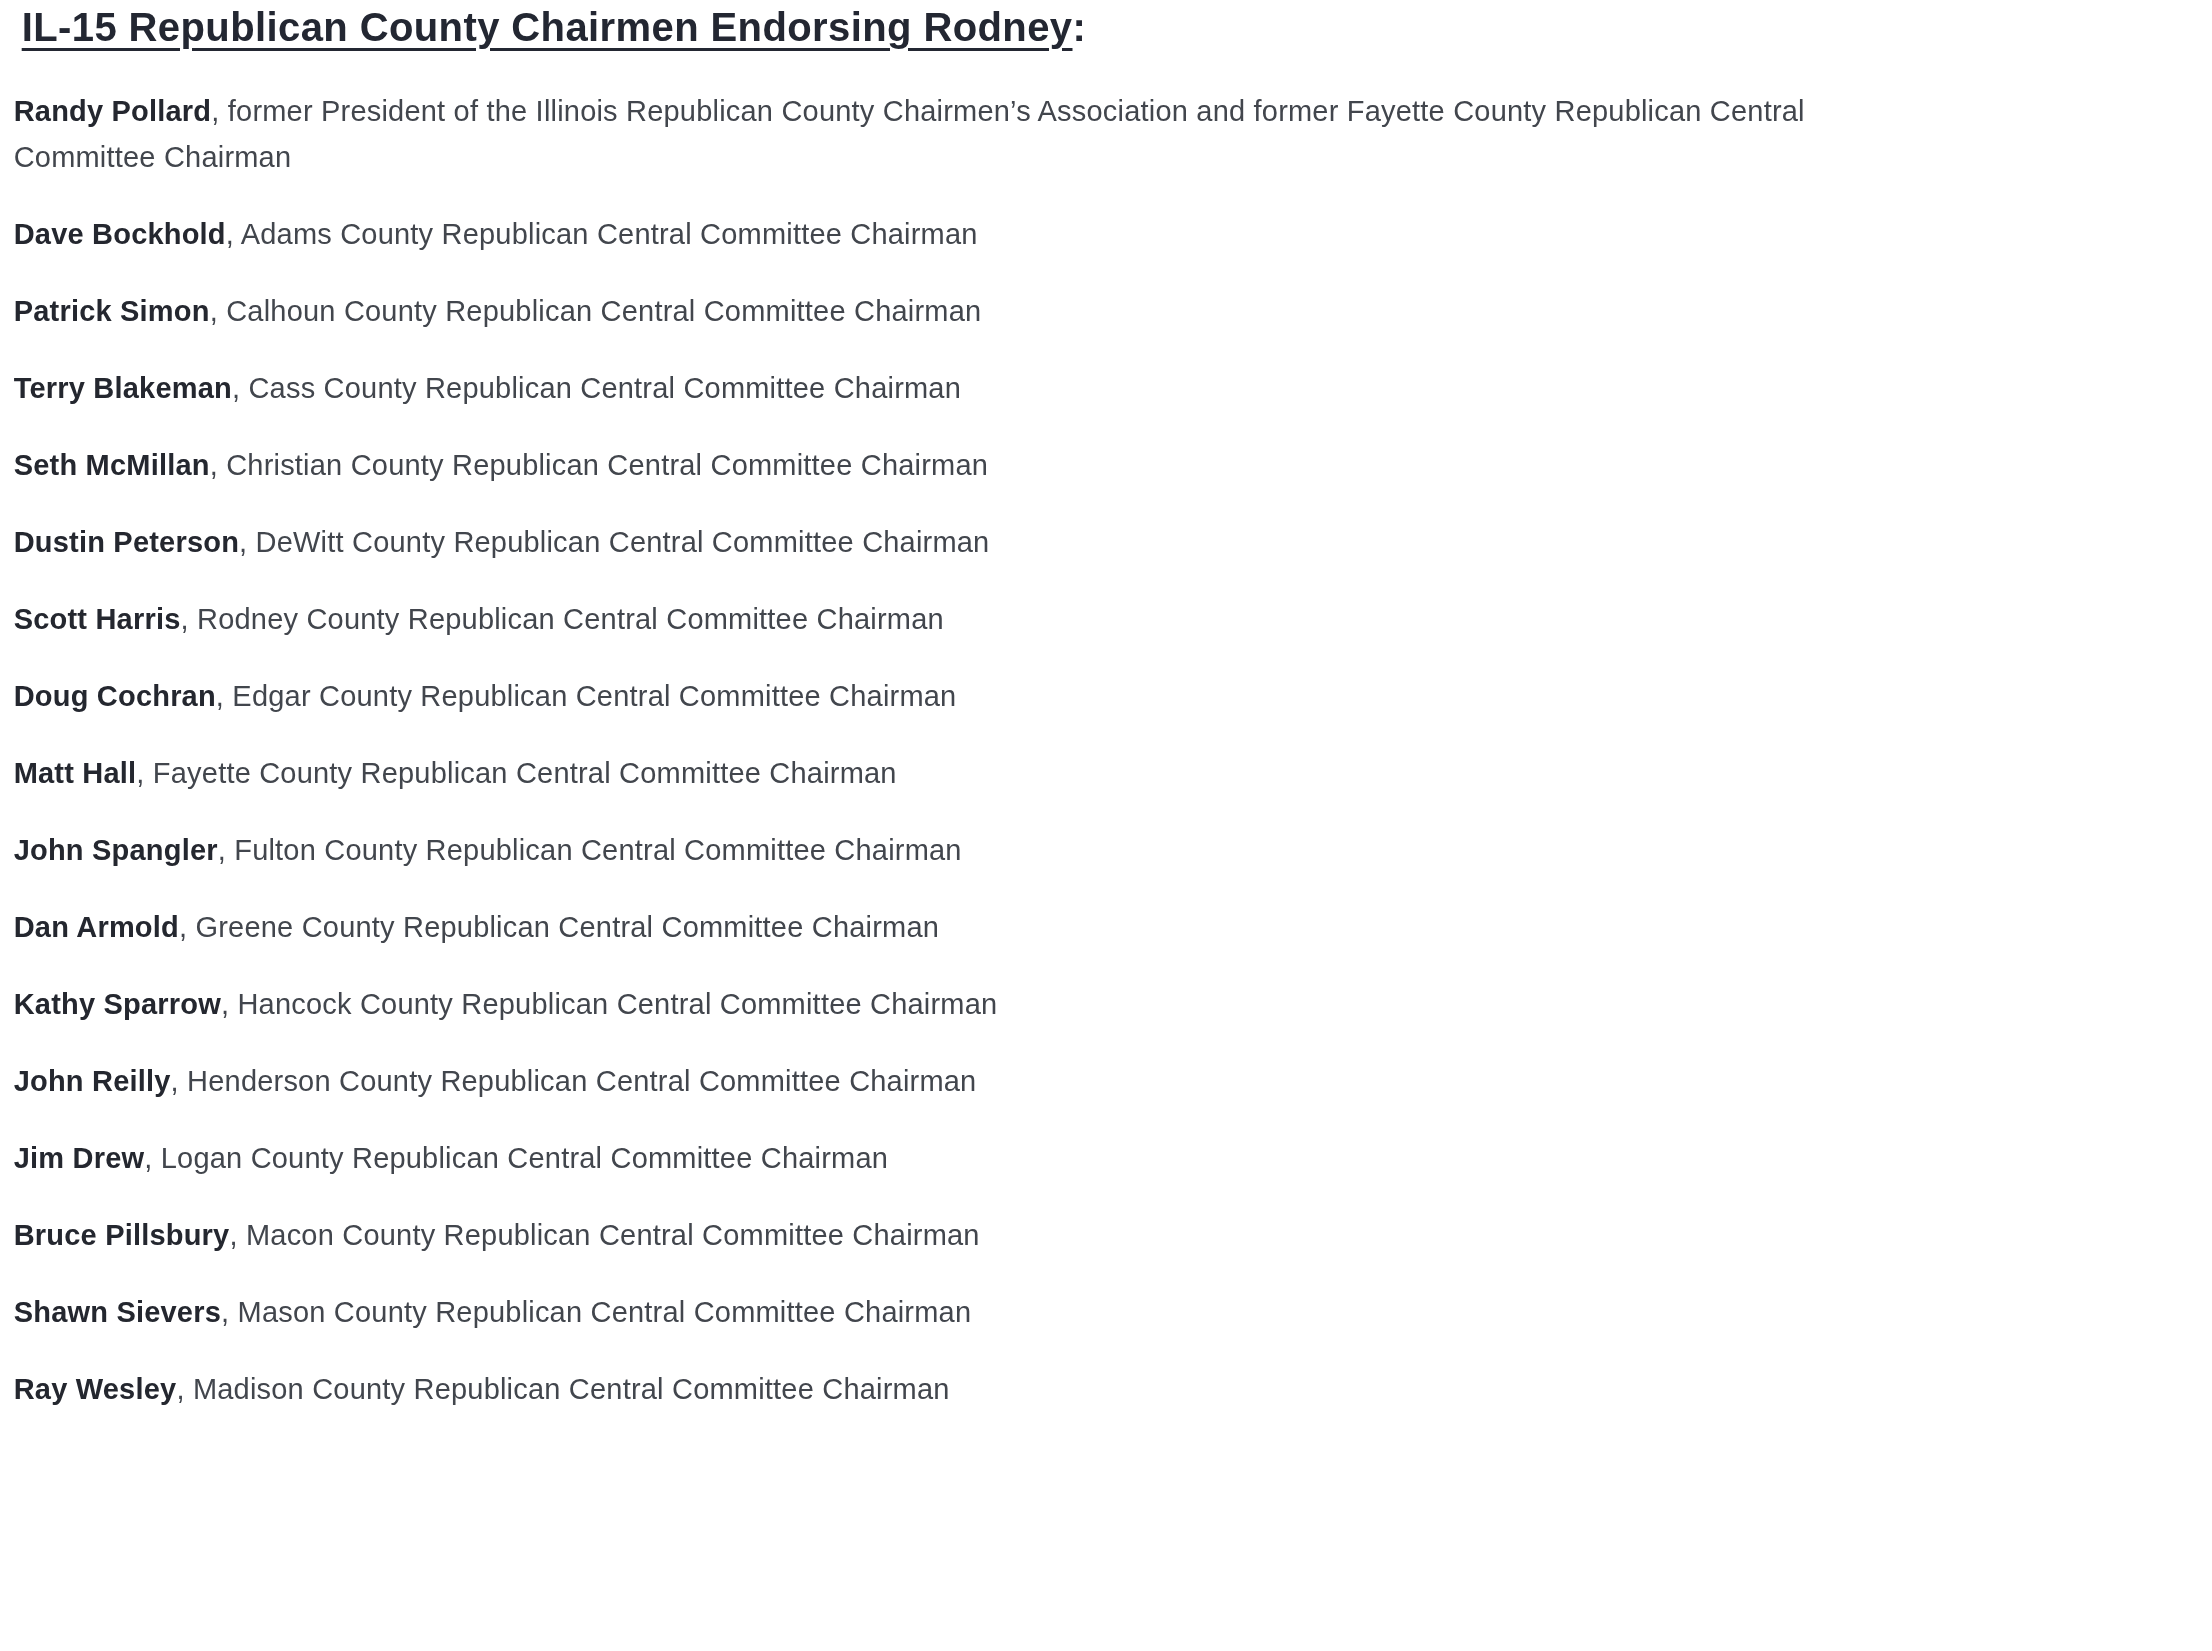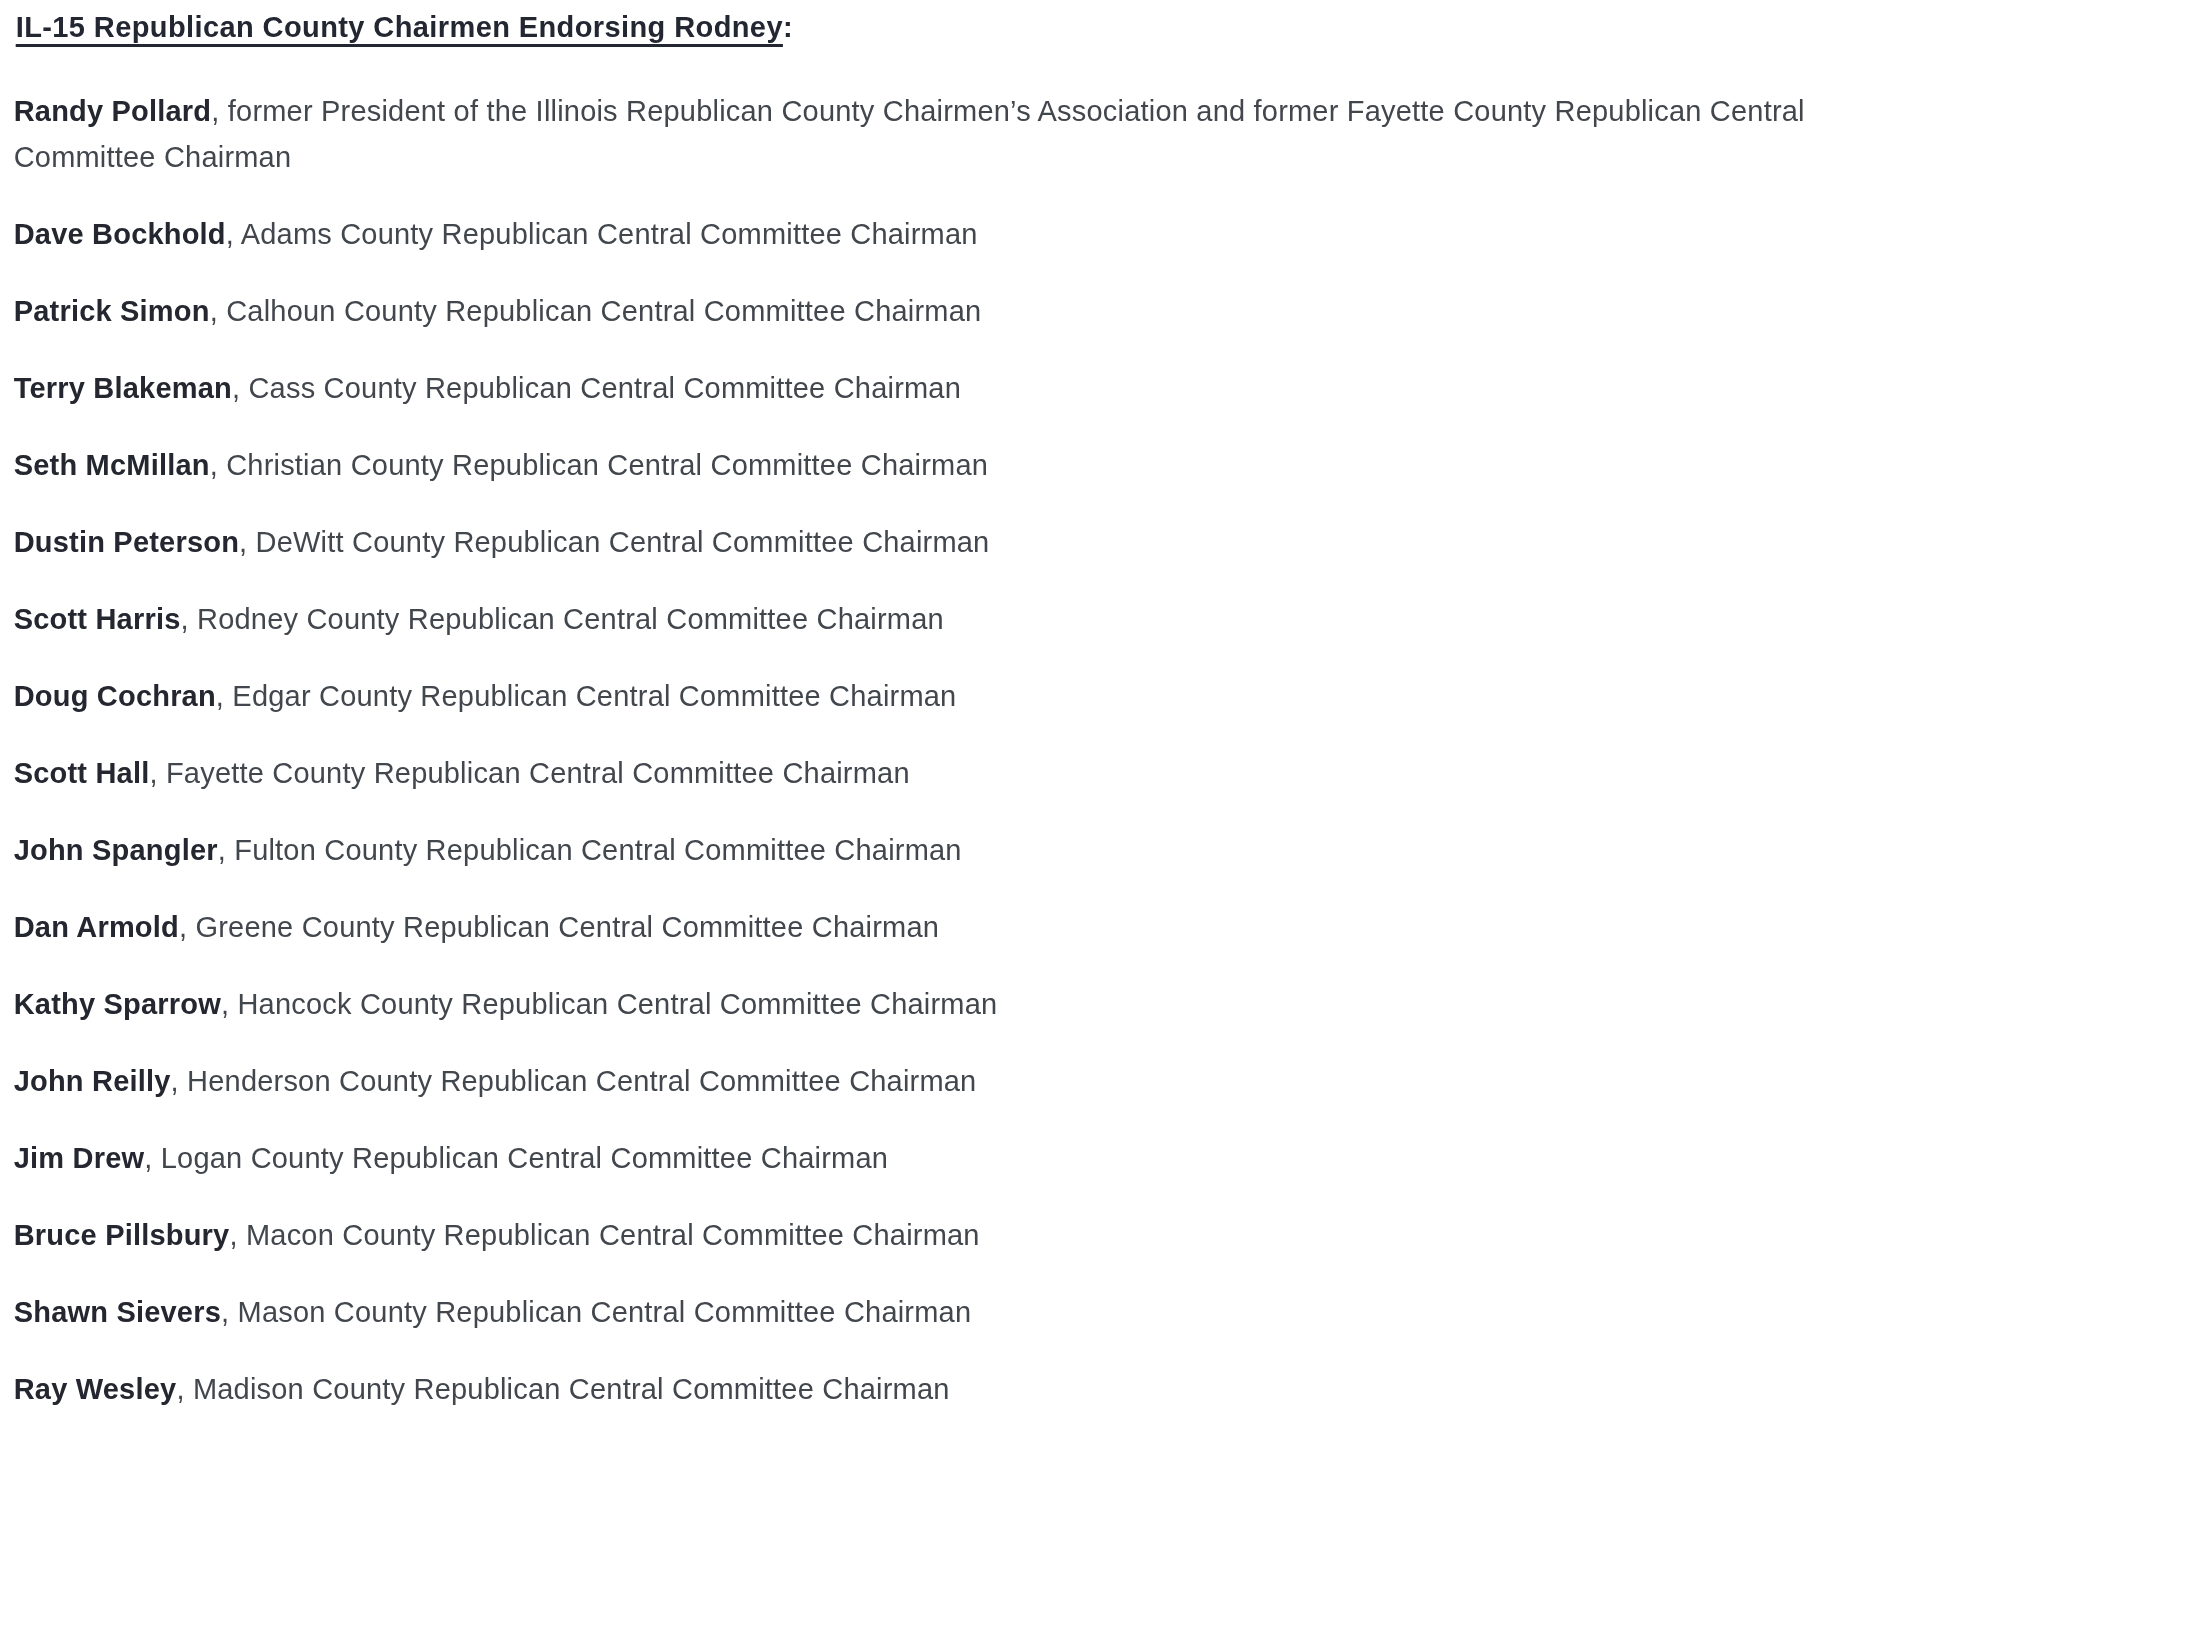--- a/index.html
+++ b/index.html
@@ -9,26 +9,26 @@
   }
   body {
     width: 2212px;
     height: 1652px;
     box-sizing: border-box;
     padding: 7.8px 23px 0 9.7px;
     overflow: hidden;
     font-family: "Liberation Sans", sans-serif;
   }
   h1.page-title {
-    font-size: 29px;
+    font-size: 40px;
     line-height: 39px;
     font-weight: 700;
     letter-spacing: 0.4px;
     color: #232732;
-    margin: 0 0 41px 6px;
+    margin: 0 0 41px 12px;
   }
   h1.page-title .underlined {
     text-decoration: underline;
     text-decoration-thickness: 2.9px;
     text-underline-offset: 6.8px;
   }
   p.entry {
     font-size: 29px;
     line-height: 46px;
     letter-spacing: 0.2px;
@@ -49,21 +49,21 @@
 
   <section>
       <p class="entry"><strong>Randy Pollard</strong><span>, former President of the Illinois Republican County Chairmen’s Association and former Fayette County Republican Central<br>Committee Chairman</span></p>
       <p class="entry"><strong>Dave Bockhold</strong><span>, Adams County Republican Central Committee Chairman</span></p>
       <p class="entry"><strong>Patrick Simon</strong><span>, Calhoun County Republican Central Committee Chairman</span></p>
       <p class="entry"><strong>Terry Blakeman</strong><span>, Cass County Republican Central Committee Chairman</span></p>
       <p class="entry"><strong>Seth McMillan</strong><span>, Christian County Republican Central Committee Chairman</span></p>
       <p class="entry"><strong>Dustin Peterson</strong><span>, DeWitt County Republican Central Committee Chairman</span></p>
       <p class="entry"><strong>Scott Harris</strong><span>, Rodney County Republican Central Committee Chairman</span></p>
       <p class="entry"><strong>Doug Cochran</strong><span>, Edgar County Republican Central Committee Chairman</span></p>
-      <p class="entry"><strong>Scott Hall</strong><span>, Fayette County Republican Central Committee Chairman</span></p>
+      <p class="entry"><strong>Matt Hall</strong><span>, Fayette County Republican Central Committee Chairman</span></p>
       <p class="entry"><strong>John Spangler</strong><span>, Fulton County Republican Central Committee Chairman</span></p>
       <p class="entry"><strong>Dan Armold</strong><span>, Greene County Republican Central Committee Chairman</span></p>
       <p class="entry"><strong>Kathy Sparrow</strong><span>, Hancock County Republican Central Committee Chairman</span></p>
       <p class="entry"><strong>John Reilly</strong><span>, Henderson County Republican Central Committee Chairman</span></p>
       <p class="entry"><strong>Jim Drew</strong><span>, Logan County Republican Central Committee Chairman</span></p>
       <p class="entry"><strong>Bruce Pillsbury</strong><span>, Macon County Republican Central Committee Chairman</span></p>
       <p class="entry"><strong>Shawn Sievers</strong><span>, Mason County Republican Central Committee Chairman</span></p>
       <p class="entry"><strong>Ray Wesley</strong><span>, Madison County Republican Central Committee Chairman</span></p>
     </section>
 </main>

